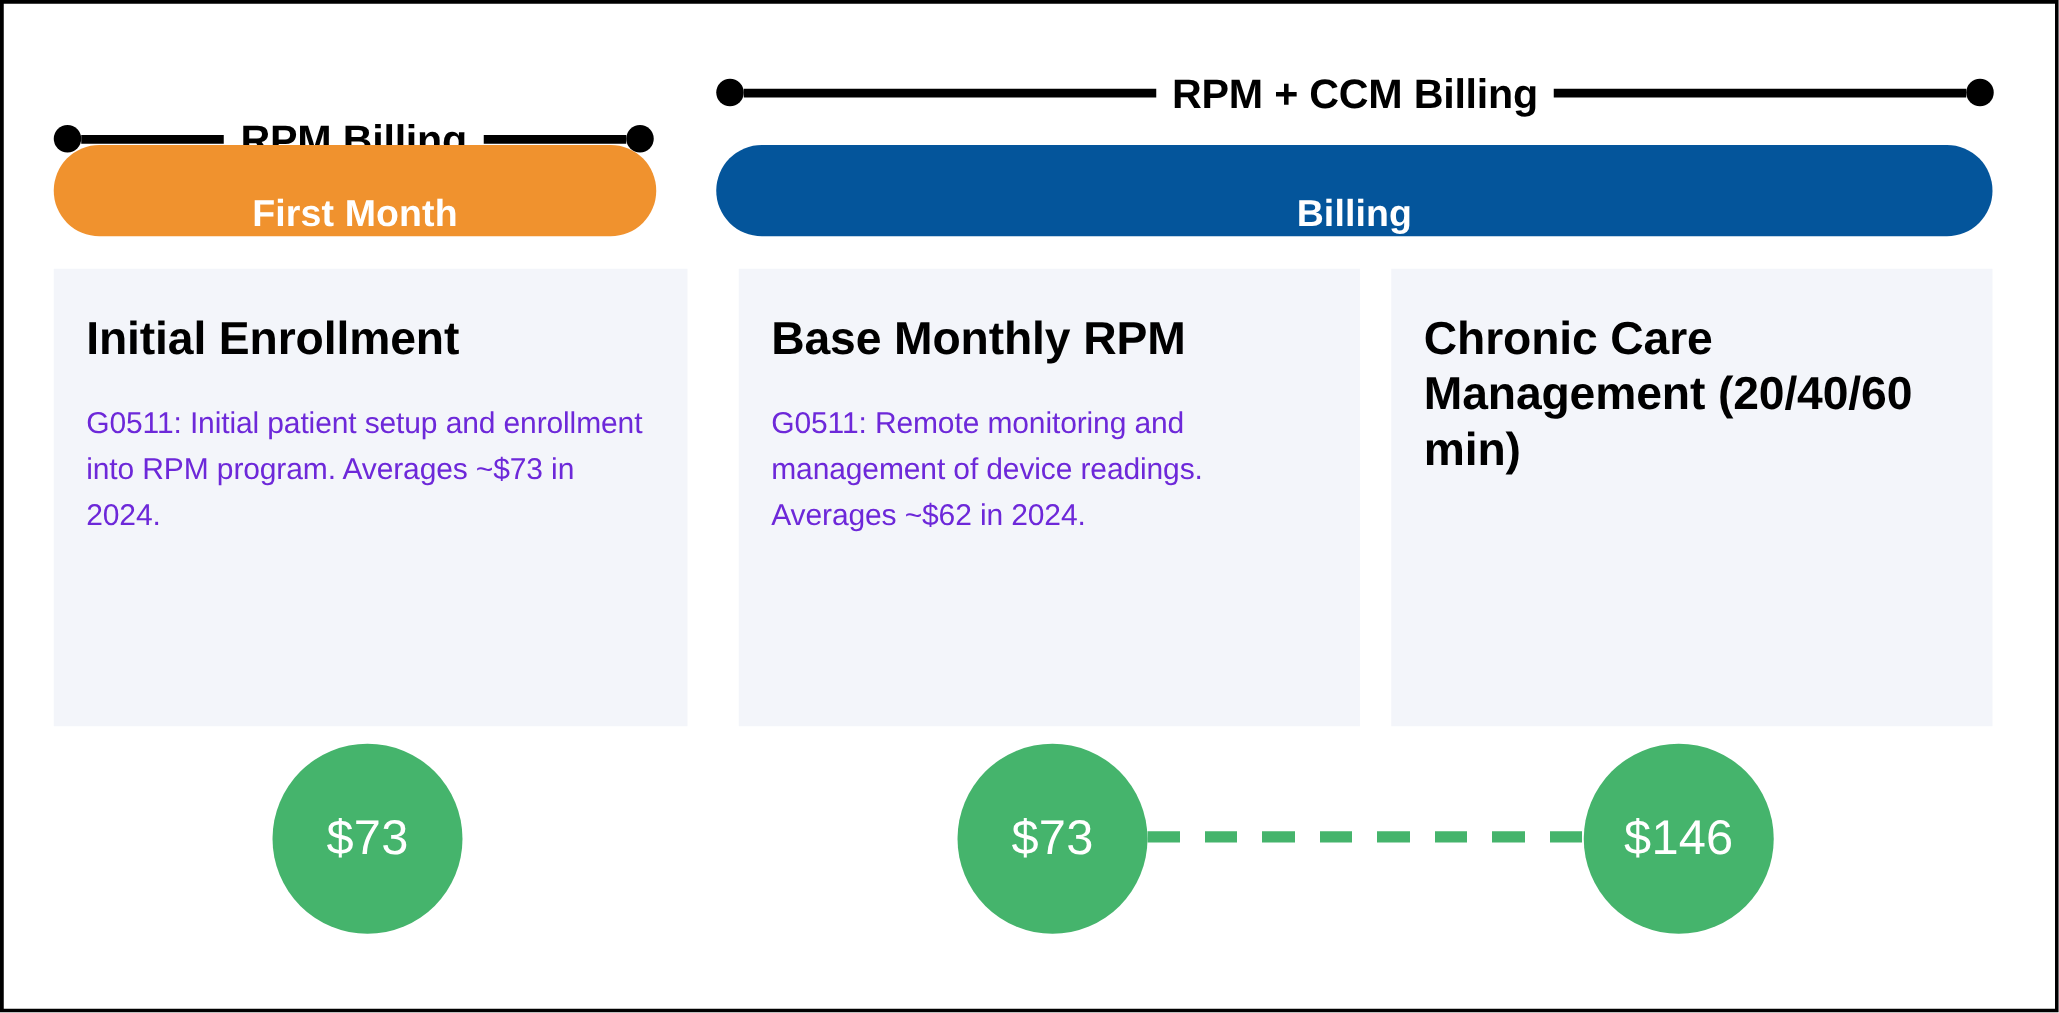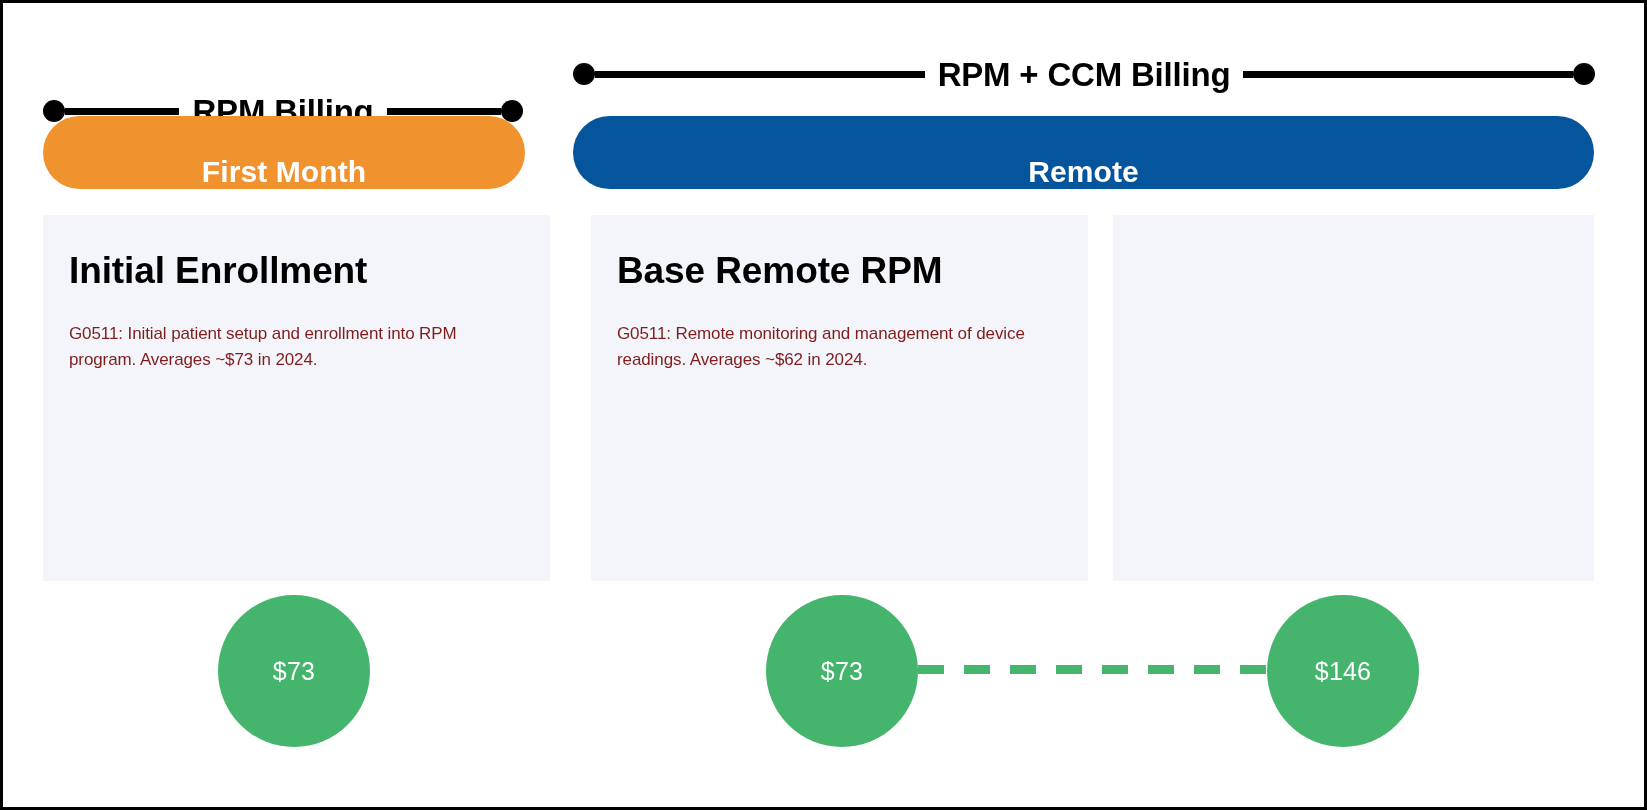--- a/index.html
+++ b/index.html
@@ -86,40 +86,40 @@
 
   .card-title {
     font-size: 37px;
     font-weight: bold;
     color: #000000;
     line-height: 1.20;
     margin: 0 0 28px 0;
     letter-spacing: -0.1px;
   }
   .card-desc {
-    font-size: 17px;
+    font-size: 24px;
     font-weight: normal;
-    color: #7f1d1d;
+    color: #6d28d9;
     line-height: 1.53;
     margin: 0;
     letter-spacing: -0.1px;
   }
 
   
   .price-circle {
     position: absolute;
     width: 152px;
     height: 152px;
     border-radius: 50%;
     background: #45B46C;
     display: flex;
     align-items: center;
     justify-content: center;
     color: #ffffff;
-    font-size: 25px;
+    font-size: 39px;
     font-weight: normal;
     letter-spacing: 0.2px;
   }
   #price-initial  { left: 215px;  top: 592px; }
   #price-base-rpm { left: 763px;  top: 592px; }
   #price-total    { left: 1264px; top: 592px; justify-content: center; }
 
   #connector-dashed {
     position: absolute;
     left: 915px;
@@ -155,34 +155,35 @@
     <span class="rule"></span>
     <span class="blabel">RPM + CCM Billing</span>
     <span class="rule"></span>
     <span class="dot"></span>
   </div>
 
   <div class="banner" id="banner-first-month">
     <span>First Month</span>
   </div>
   <div class="banner" id="banner-monthly">
-    <span>Remote</span>
+    <span>Billing</span>
   </div>
 
   <div class="card" id="card-initial-enrollment">
     <h2 class="card-title">Initial Enrollment</h2>
     <p class="card-desc">G0511: Initial patient setup and enrollment into RPM program. Averages ~$73 in 2024.</p>
   </div>
 
   <div class="card" id="card-base-monthly-rpm">
-    <h2 class="card-title">Base Remote RPM</h2>
+    <h2 class="card-title">Base Monthly RPM</h2>
     <p class="card-desc">G0511: Remote monitoring and management of device readings. Averages ~$62 in 2024.</p>
   </div>
 
   <div class="card" id="card-chronic-care">
+    <h2 class="card-title">Chronic Care Management (20/40/60 min)</h2>
   </div>
 
   <div id="connector-dashed">
     <div class="seg"></div>
   </div>
 
   <div class="price-circle" id="price-initial">
     <span>$73</span>
   </div>
   <div class="price-circle" id="price-base-rpm">

